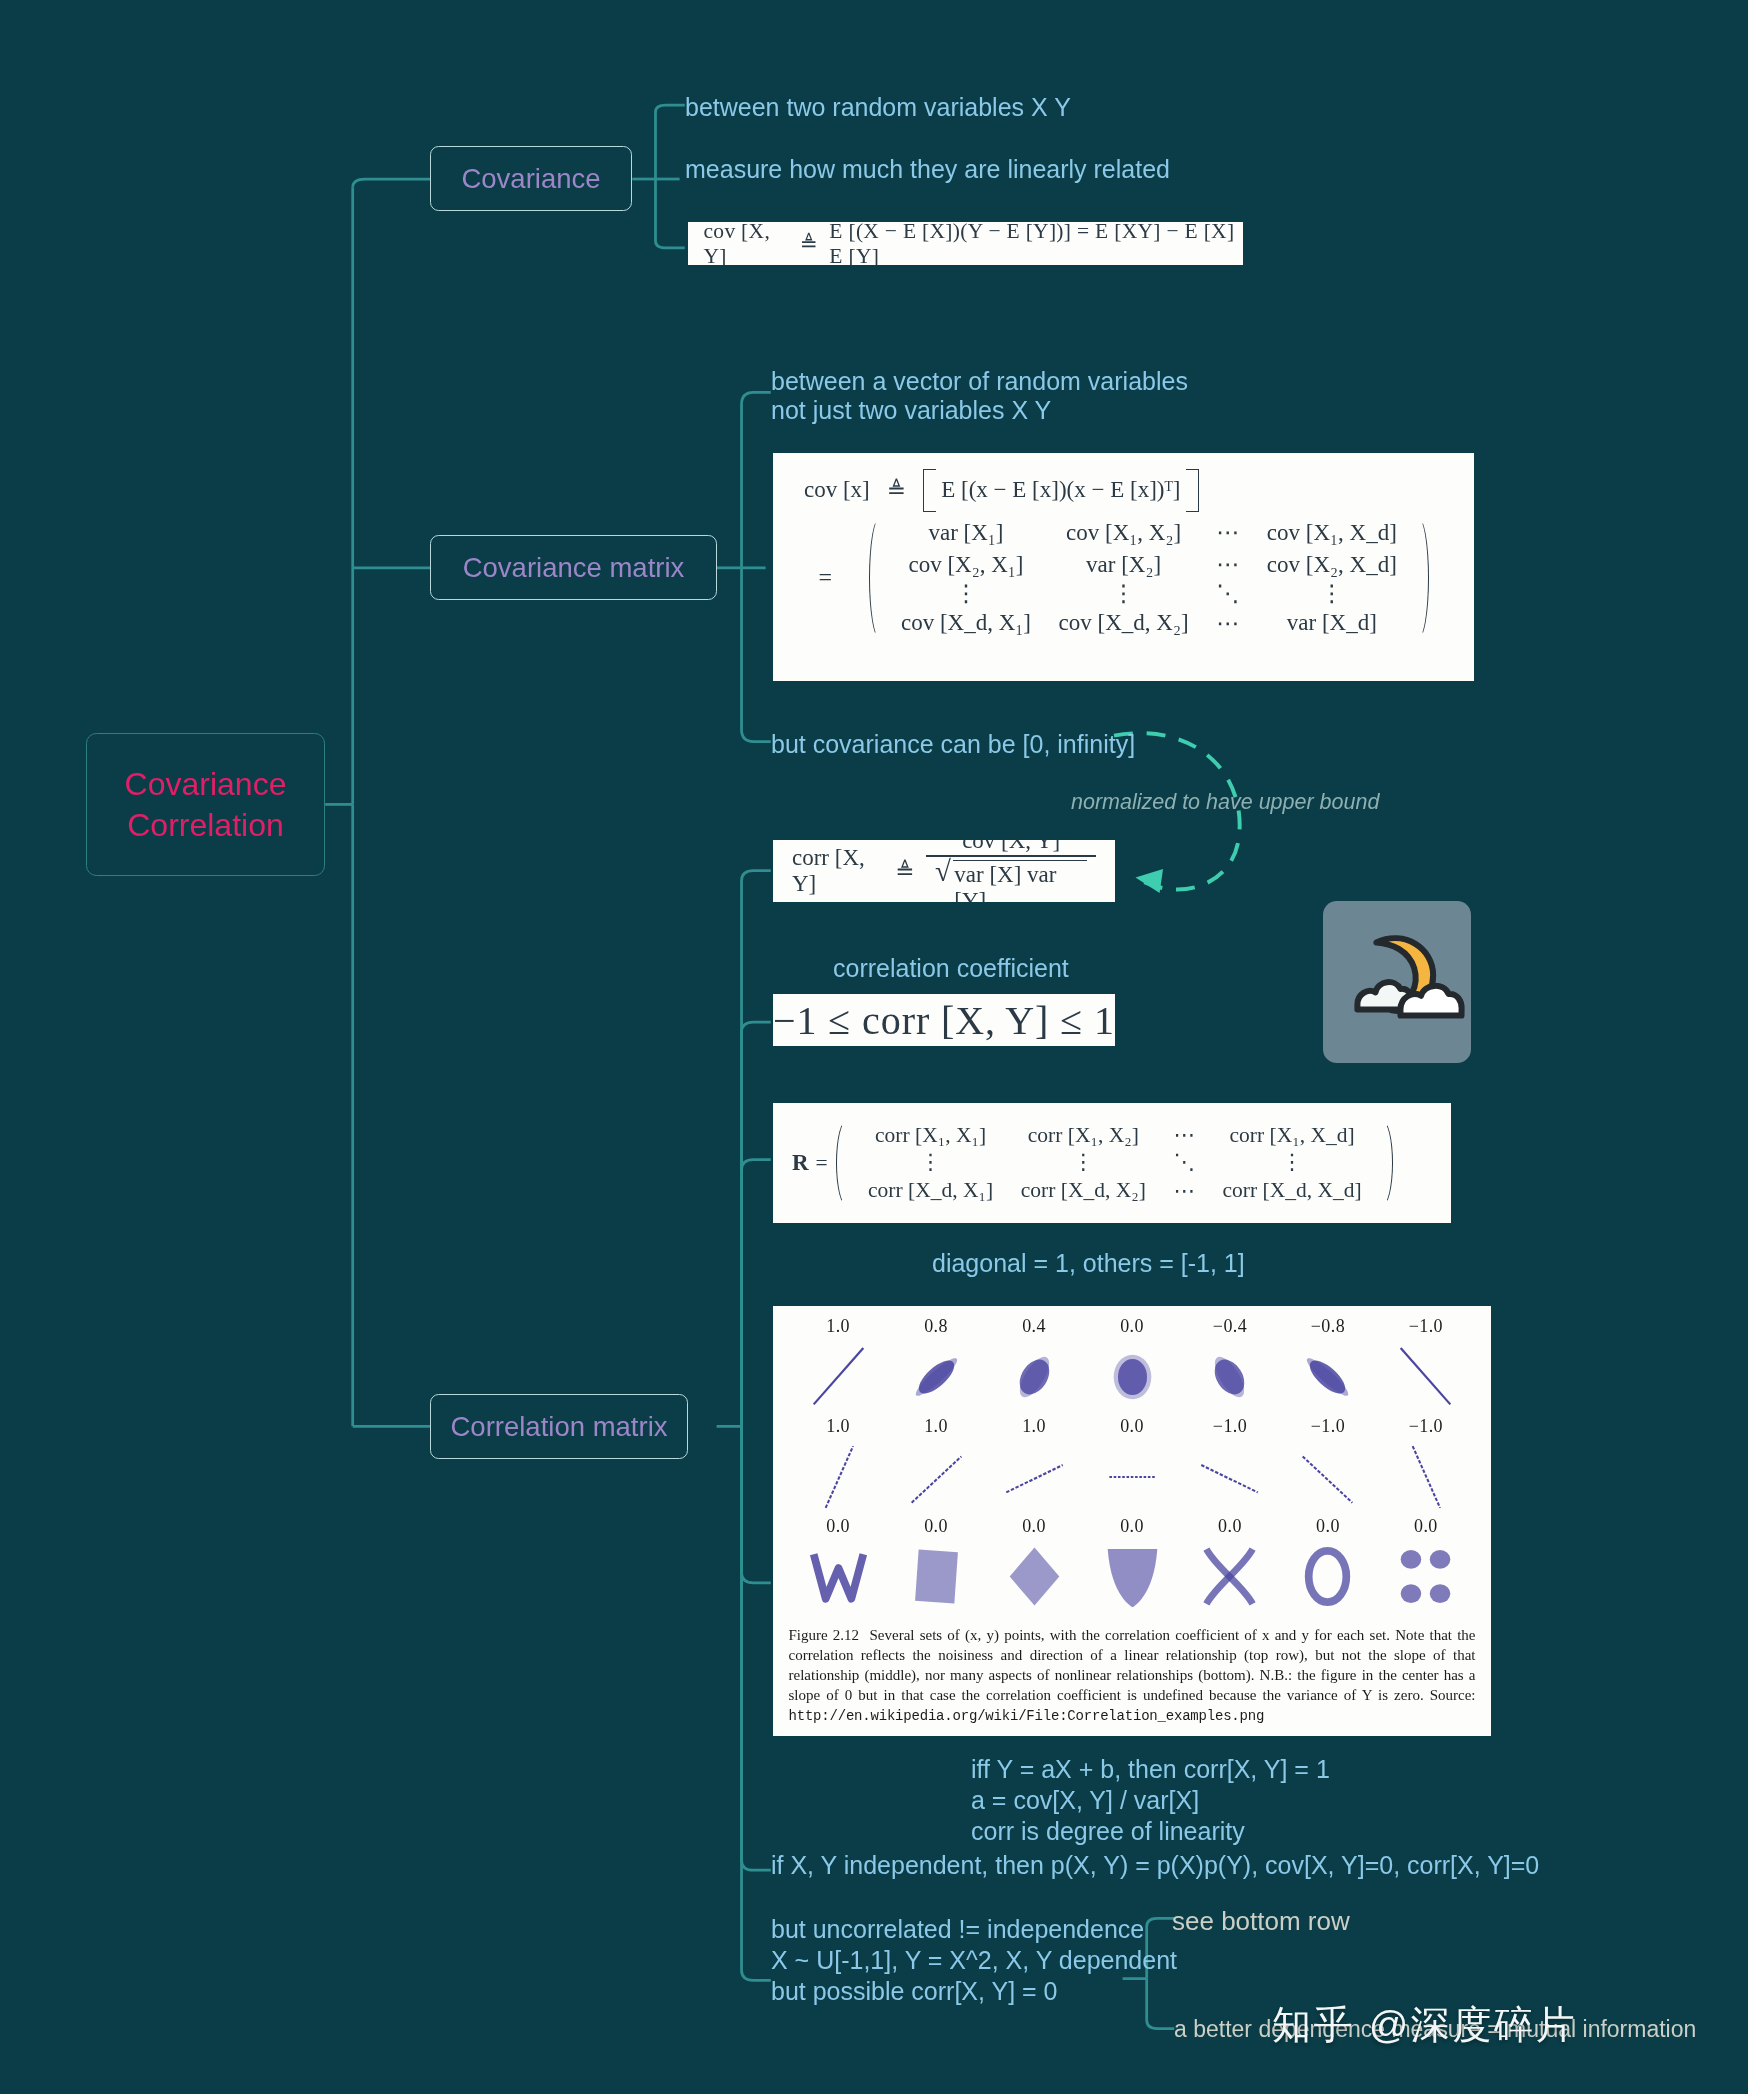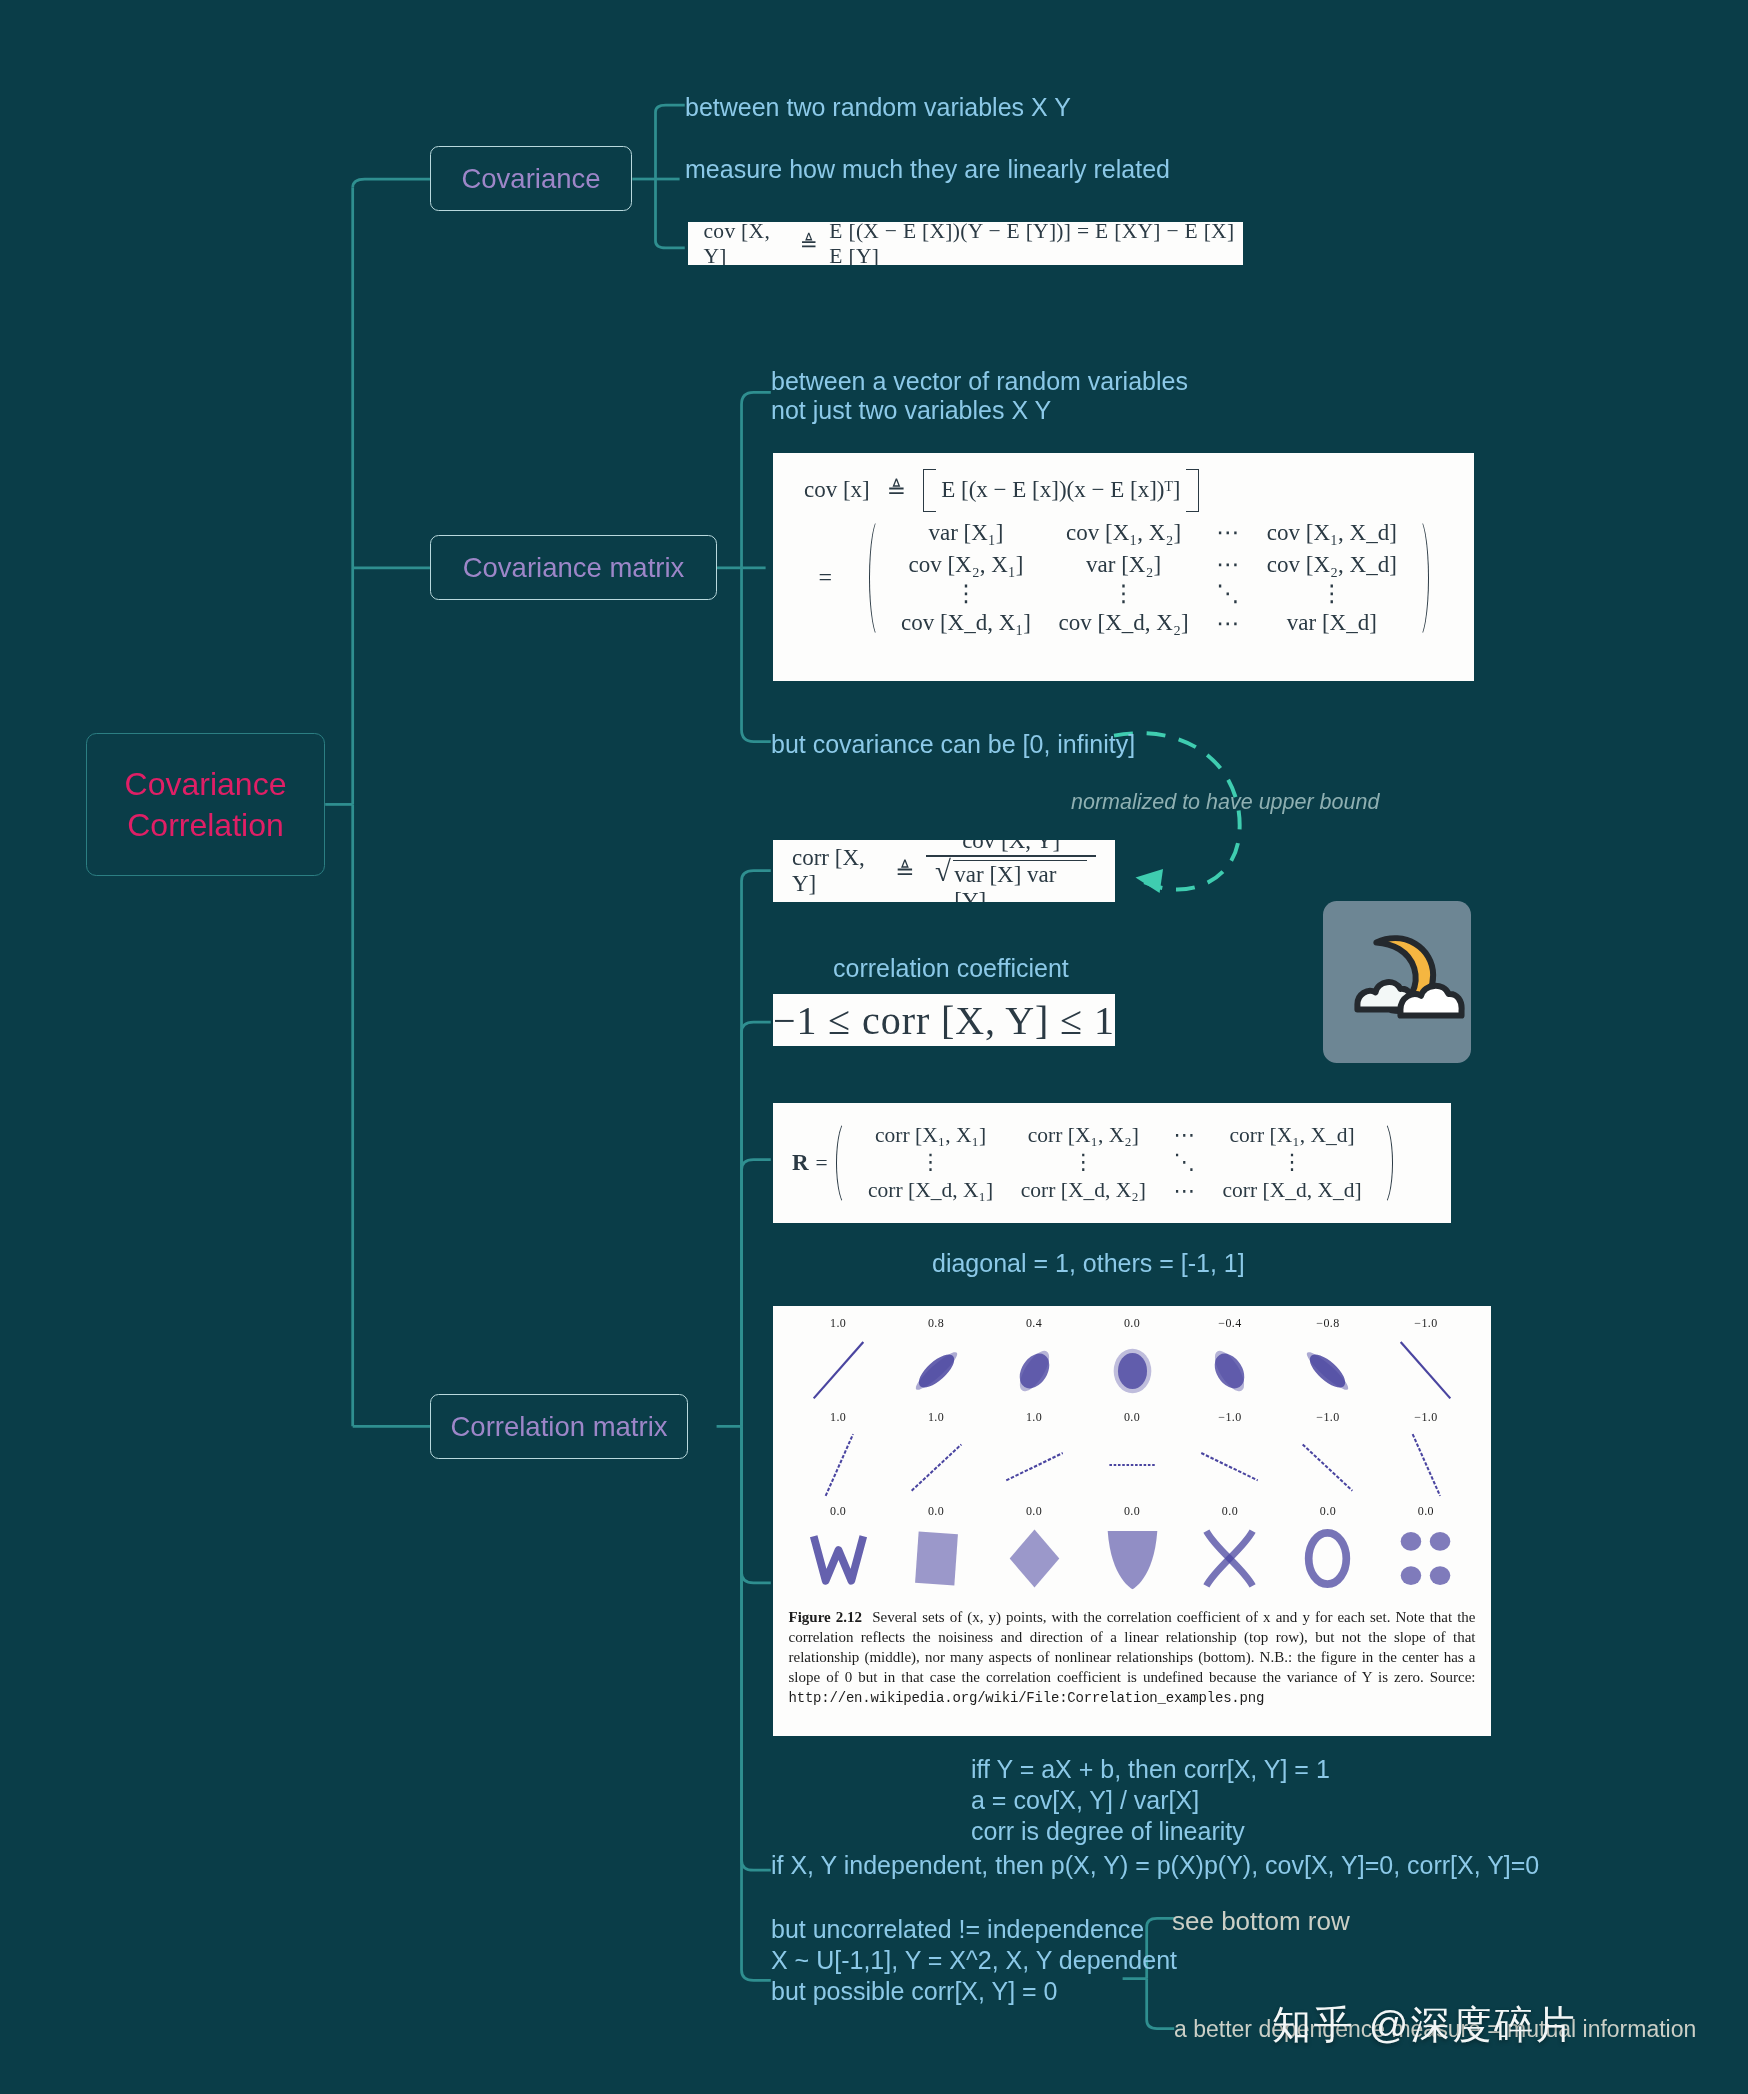--- a/index.html
+++ b/index.html
@@ -119,31 +119,31 @@
     position:absolute;
     background:#fdfdfc;
     box-sizing:border-box;
     overflow:hidden;
   }
   .fig-grid{padding:10.3px 20.6px 3.4px;}
   .fig-row{display:flex;justify-content:space-between;}
   .fig-cell{width:89px;text-align:center;}
   .fig-val{
     font-family:"Liberation Serif",serif;
-    font-size:12px;color:#1e1e1e;
+    font-size:18px;color:#1e1e1e;
     letter-spacing:0.4px;
   }
   .fig-plot{height:79px;display:flex;align-items:center;justify-content:center;}
   .fig-cap{
     padding:5.2px 15.5px 10.3px;
     font-family:"Liberation Serif",serif;
     font-size:15px;line-height:1.34;
     color:#1c1c1c;text-align:justify;
   }
-  .fig-cap b{font-weight:bold;}
+  .fig-cap b{font-weight:normal;}
   .fig-cap .mono{font-family:"Liberation Mono",monospace;font-size:14px;letter-spacing:-0.2px;}
 
   
   .moon{
     position:absolute;
     background:#6d8694;
     border-radius:13.8px;
   }
   
   .wm{

